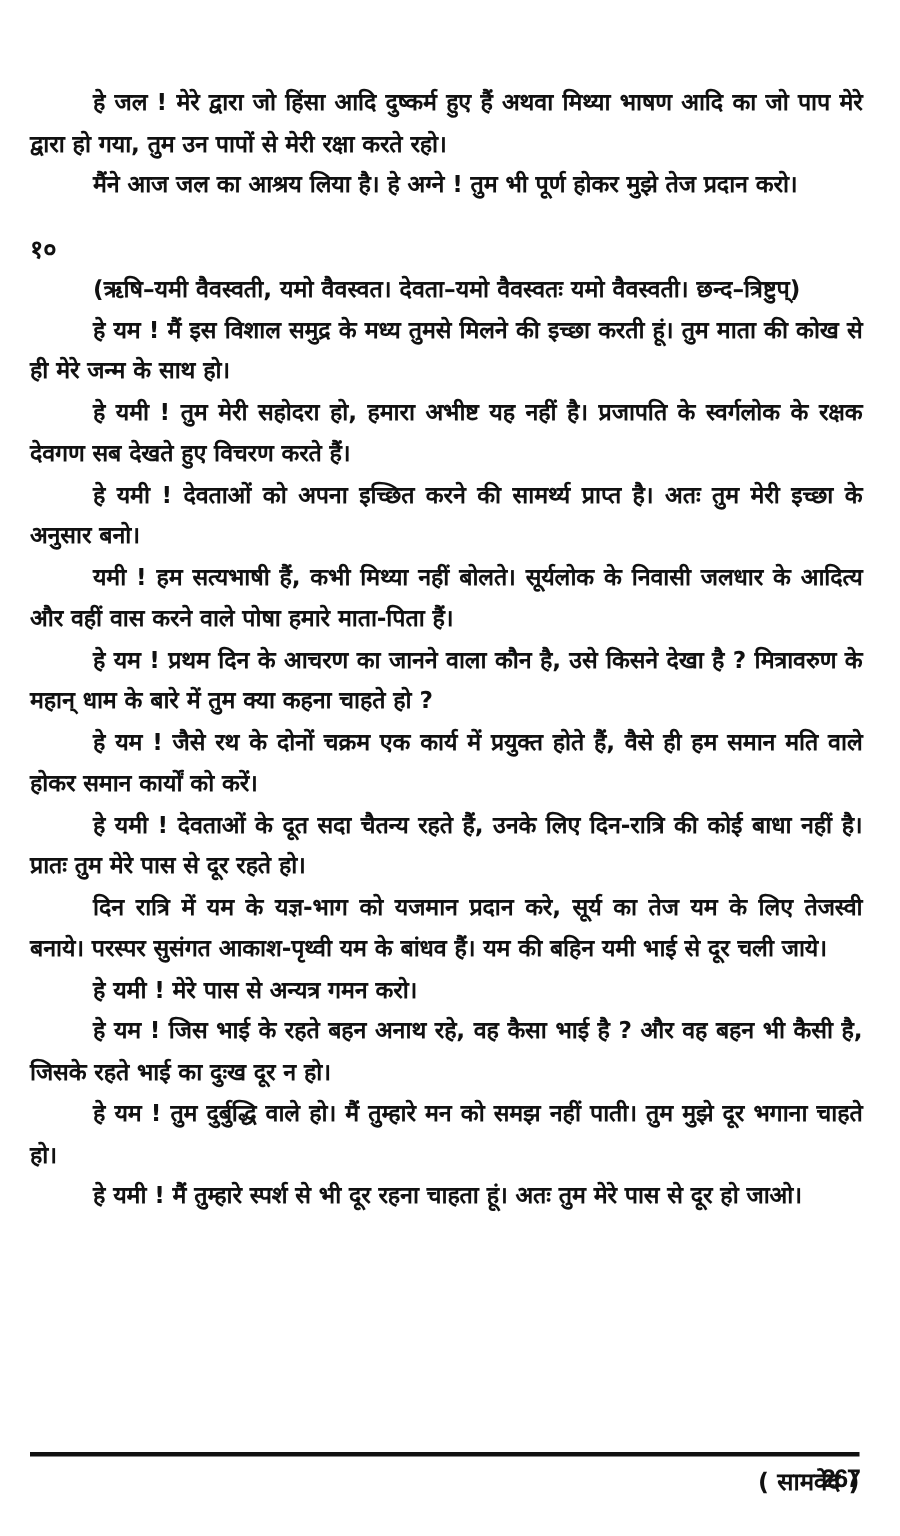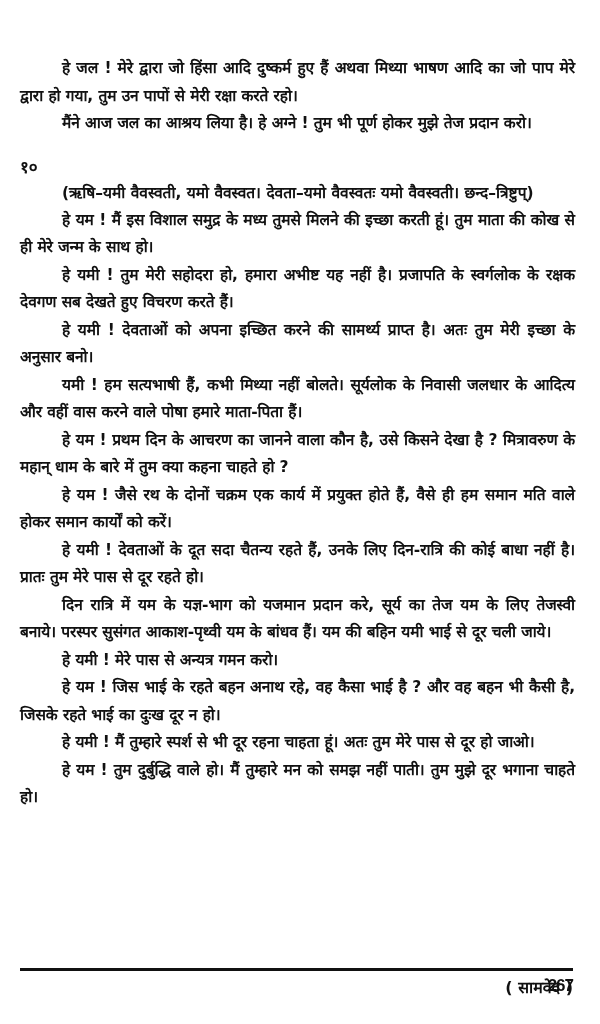--- a/index.html
+++ b/index.html
@@ -46,21 +46,21 @@
   <p class="para">हे यम ! मैं इस विशाल समुद्र के मध्य तुमसे मिलने की इच्छा करती हूं। तुम माता की कोख से ही मेरे जन्म के साथ हो।</p>
   <p class="para">हे यमी ! तुम मेरी सहोदरा हो, हमारा अभीष्ट यह नहीं है। प्रजापति के स्वर्गलोक के रक्षक देवगण सब देखते हुए विचरण करते हैं।</p>
   <p class="para">हे यमी ! देवताओं को अपना इच्छित करने की सामर्थ्य प्राप्त है। अतः तुम मेरी इच्छा के अनुसार बनो।</p>
   <p class="para">यमी ! हम सत्यभाषी हैं, कभी मिथ्या नहीं बोलते। सूर्यलोक के निवासी जलधार के आदित्य और वहीं वास करने वाले पोषा हमारे माता-पिता हैं।</p>
   <p class="para">हे यम ! प्रथम दिन के आचरण का जानने वाला कौन है, उसे किसने देखा है ? मित्रावरुण के महान् धाम के बारे में तुम क्या कहना चाहते हो ?</p>
   <p class="para">हे यम ! जैसे रथ के दोनों चक्रम एक कार्य में प्रयुक्त होते हैं, वैसे ही हम समान मति वाले होकर समान कार्यों को करें।</p>
   <p class="para">हे यमी ! देवताओं के दूत सदा चैतन्य रहते हैं, उनके लिए दिन-रात्रि की कोई बाधा नहीं है। प्रातः तुम मेरे पास से दूर रहते हो।</p>
   <p class="para">दिन रात्रि में यम के यज्ञ-भाग को यजमान प्रदान करे, सूर्य का तेज यम के लिए तेजस्वी बनाये। परस्पर सुसंगत आकाश-पृथ्वी यम के बांधव हैं। यम की बहिन यमी भाई से दूर चली जाये।</p>
   <p class="para">हे यमी ! मेरे पास से अन्यत्र गमन करो।</p>
   <p class="para">हे यम ! जिस भाई के रहते बहन अनाथ रहे, वह कैसा भाई है ? और वह बहन भी कैसी है, जिसके रहते भाई का दुःख दूर न हो।</p>
+  <p class="para">हे यम ! तुम दुर्बुद्धि वाले हो। मैं तुम्हारे मन को समझ नहीं पाती। तुम मुझे दूर भगाना चाहते हो।</p>
   <p class="para">हे यमी ! मैं तुम्हारे स्पर्श से भी दूर रहना चाहता हूं। अतः तुम मेरे पास से दूर हो जाओ।</p>
-  <p class="para">हे यम ! तुम दुर्बुद्धि वाले हो। मैं तुम्हारे मन को समझ नहीं पाती। तुम मुझे दूर भगाना चाहते हो।</p>
 </div>
 
 <div class="rule"></div>
 <div class="footer">
   <span class="footer-title">( सामवेद )</span>
   <span class="page-number">267</span>
 </div>
 
 </body></html>

